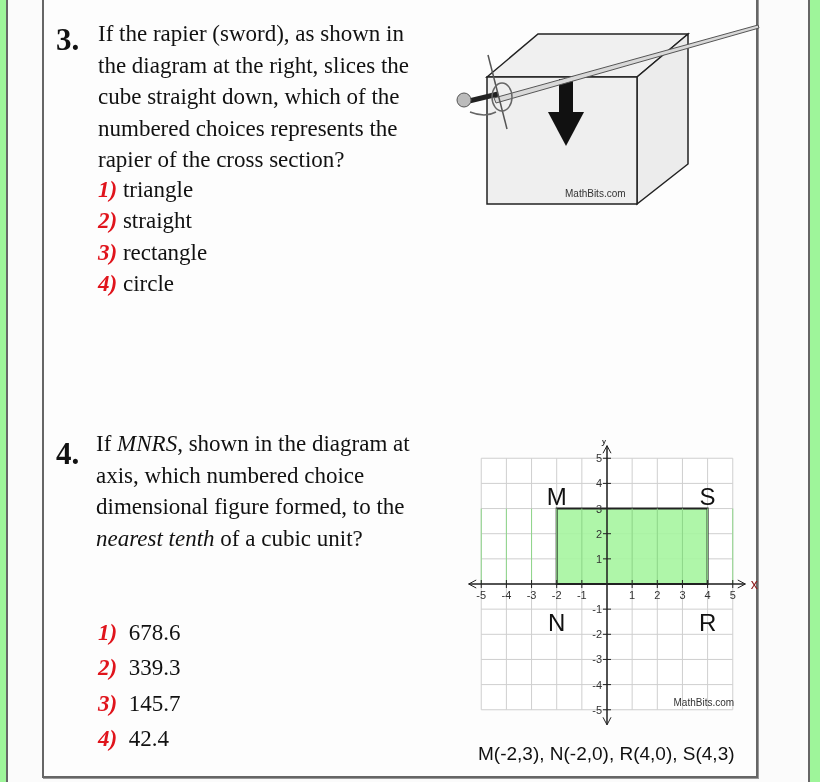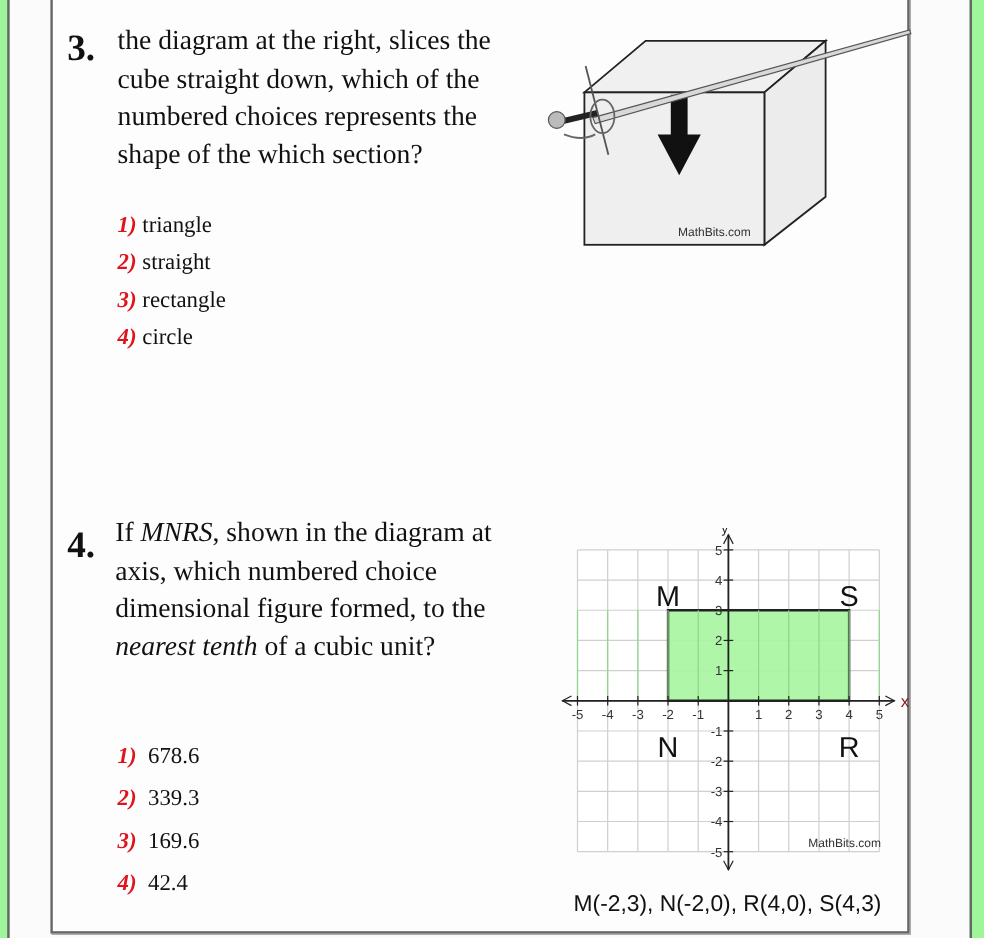--- a/index.html
+++ b/index.html
@@ -5,40 +5,41 @@
   html, body { margin:0; padding:0; }
   body { width:820px; height:782px; background:#fbfbfb; position:relative; overflow:hidden;
          font-family:"Liberation Serif", serif; color:#111; }
   .green-bar { position:absolute; top:0; bottom:0; width:6px; background:#9ef59a; }
   .green-bar.left { left:0; border-right:2px solid #666; }
   .green-bar.right { right:0; border-left:2px solid #666; width:10px; }
   .panel { position:absolute; left:42px; top:-4px; width:712px; height:778px;
            border:2px solid #666; background:#fdfdfd; box-shadow:1px 1px 0 #999; }
   .qnum { position:absolute; font-weight:bold; font-size:31px; }
   .qtext { position:absolute; font-size:23px; line-height:31.5px; }
-  .choice { position:absolute; font-size:19px; }
+  .choice { position:absolute; font-size:23px; }
   .choice .n { color:#e0141c; font-style:italic; font-weight:bold; }
   .caption { position:absolute; font-family:"Liberation Sans", sans-serif; font-size:19px; }
   svg text { font-family:"Liberation Sans", sans-serif; }
 </style>
 </head>
 <body>
 
 <div class="green-bar left"></div>
 <div class="green-bar right"></div>
 
 <div class="panel"></div>
 
 <div>
   <div class="qnum" style="left:56px;top:22px;">3.</div>
   <div class="qtext" style="left:98px;top:18px;">
+    <div>If the rapier (sword), as shown in</div>
     <div>the diagram at the right, slices the</div>
     <div>cube straight down, which of the</div>
     <div>numbered choices represents the</div>
-    <div>shape of the which section?</div>
+    <div>rapier of the cross section?</div>
   </div>
   <div class="choice" style="left:98px;top:177px;"><span class="n">1)</span> <span>triangle</span></div>
   <div class="choice" style="left:98px;top:208px;"><span class="n">2)</span> <span>straight</span></div>
   <div class="choice" style="left:98px;top:240px;"><span class="n">3)</span> <span>rectangle</span></div>
   <div class="choice" style="left:98px;top:271px;"><span class="n">4)</span> <span>circle</span></div>
 
   <svg style="position:absolute;left:440px;top:0;" width="330" height="220" viewBox="440 0 330 220">
 
     <polygon points="487,77 538,34 688,34 637,77" fill="#f0f0f0" stroke="#222" stroke-width="1.5"></polygon>
     <polygon points="637,77 688,34 688,164 637,204" fill="#ececec" stroke="#222" stroke-width="1.5"></polygon>
@@ -64,21 +65,21 @@
 <div>
   <div class="qnum" style="left:56px;top:436px;">4.</div>
   <div class="qtext" style="left:96px;top:428px;">
     <div><span>If </span><i>MNRS</i><span>, shown in the diagram at</span></div>
     <div>axis, which numbered choice</div>
     <div>dimensional figure formed, to the</div>
     <div><i>nearest tenth</i><span> of a cubic unit?</span></div>
   </div>
   <div class="choice" style="left:98px;top:620px;"><span class="n">1)</span>&nbsp;&nbsp;<span>678.6</span></div>
   <div class="choice" style="left:98px;top:655px;"><span class="n">2)</span>&nbsp;&nbsp;<span>339.3</span></div>
-  <div class="choice" style="left:98px;top:691px;"><span class="n">3)</span>&nbsp;&nbsp;<span>169.6</span></div>
+  <div class="choice" style="left:98px;top:691px;"><span class="n">3)</span>&nbsp;&nbsp;<span>145.7</span></div>
   <div class="choice" style="left:98px;top:726px;"><span class="n">4)</span>&nbsp;&nbsp;<span>42.4</span></div>
 
   <svg id="grid" style="position:absolute;left:460px;top:440px;" width="320" height="290" viewBox="460 440 320 290">
       <rect x="481.25" y="458.25" width="251.5" height="251.5" fill="#fff"></rect>
       <line x1="481.25" y1="458.25" x2="481.25" y2="709.75" stroke="#cfcfcf" stroke-width="1"></line>
       <line x1="481.25" y1="709.75" x2="732.75" y2="709.75" stroke="#cfcfcf" stroke-width="1"></line>
       <line x1="506.4" y1="458.25" x2="506.4" y2="709.75" stroke="#cfcfcf" stroke-width="1"></line>
       <line x1="481.25" y1="684.6" x2="732.75" y2="684.6" stroke="#cfcfcf" stroke-width="1"></line>
       <line x1="531.55" y1="458.25" x2="531.55" y2="709.75" stroke="#cfcfcf" stroke-width="1"></line>
       <line x1="481.25" y1="659.45" x2="732.75" y2="659.45" stroke="#cfcfcf" stroke-width="1"></line>

